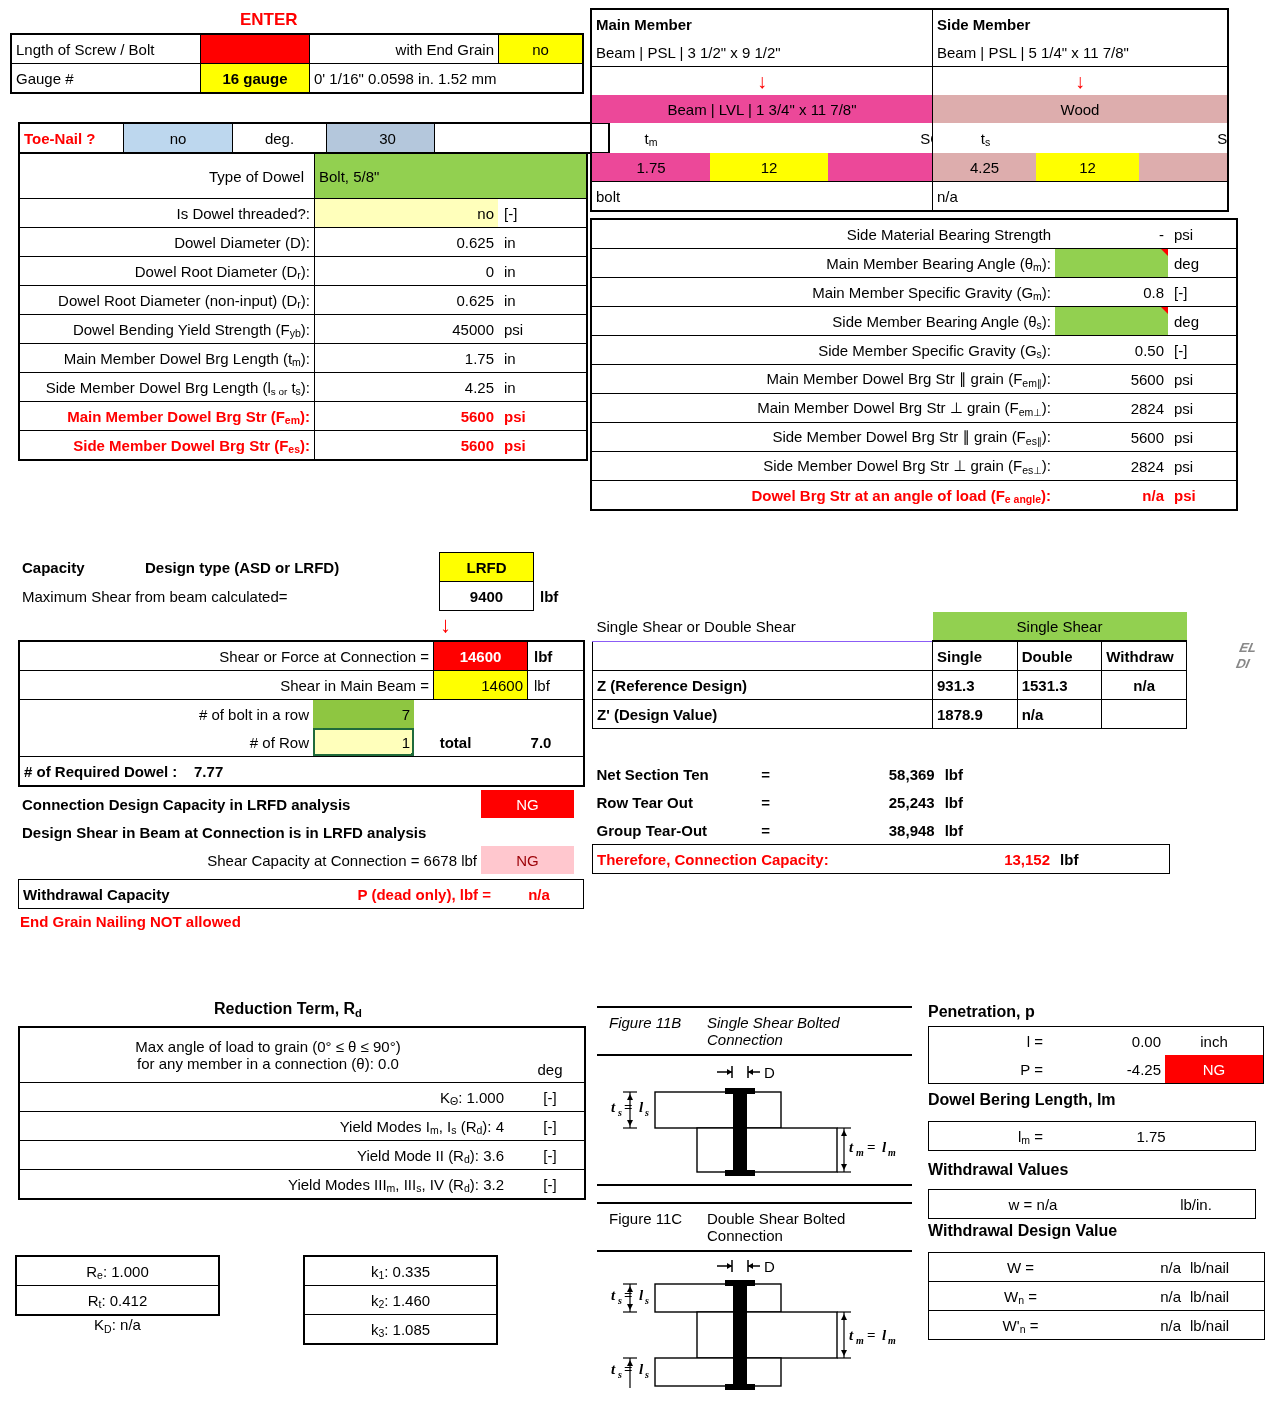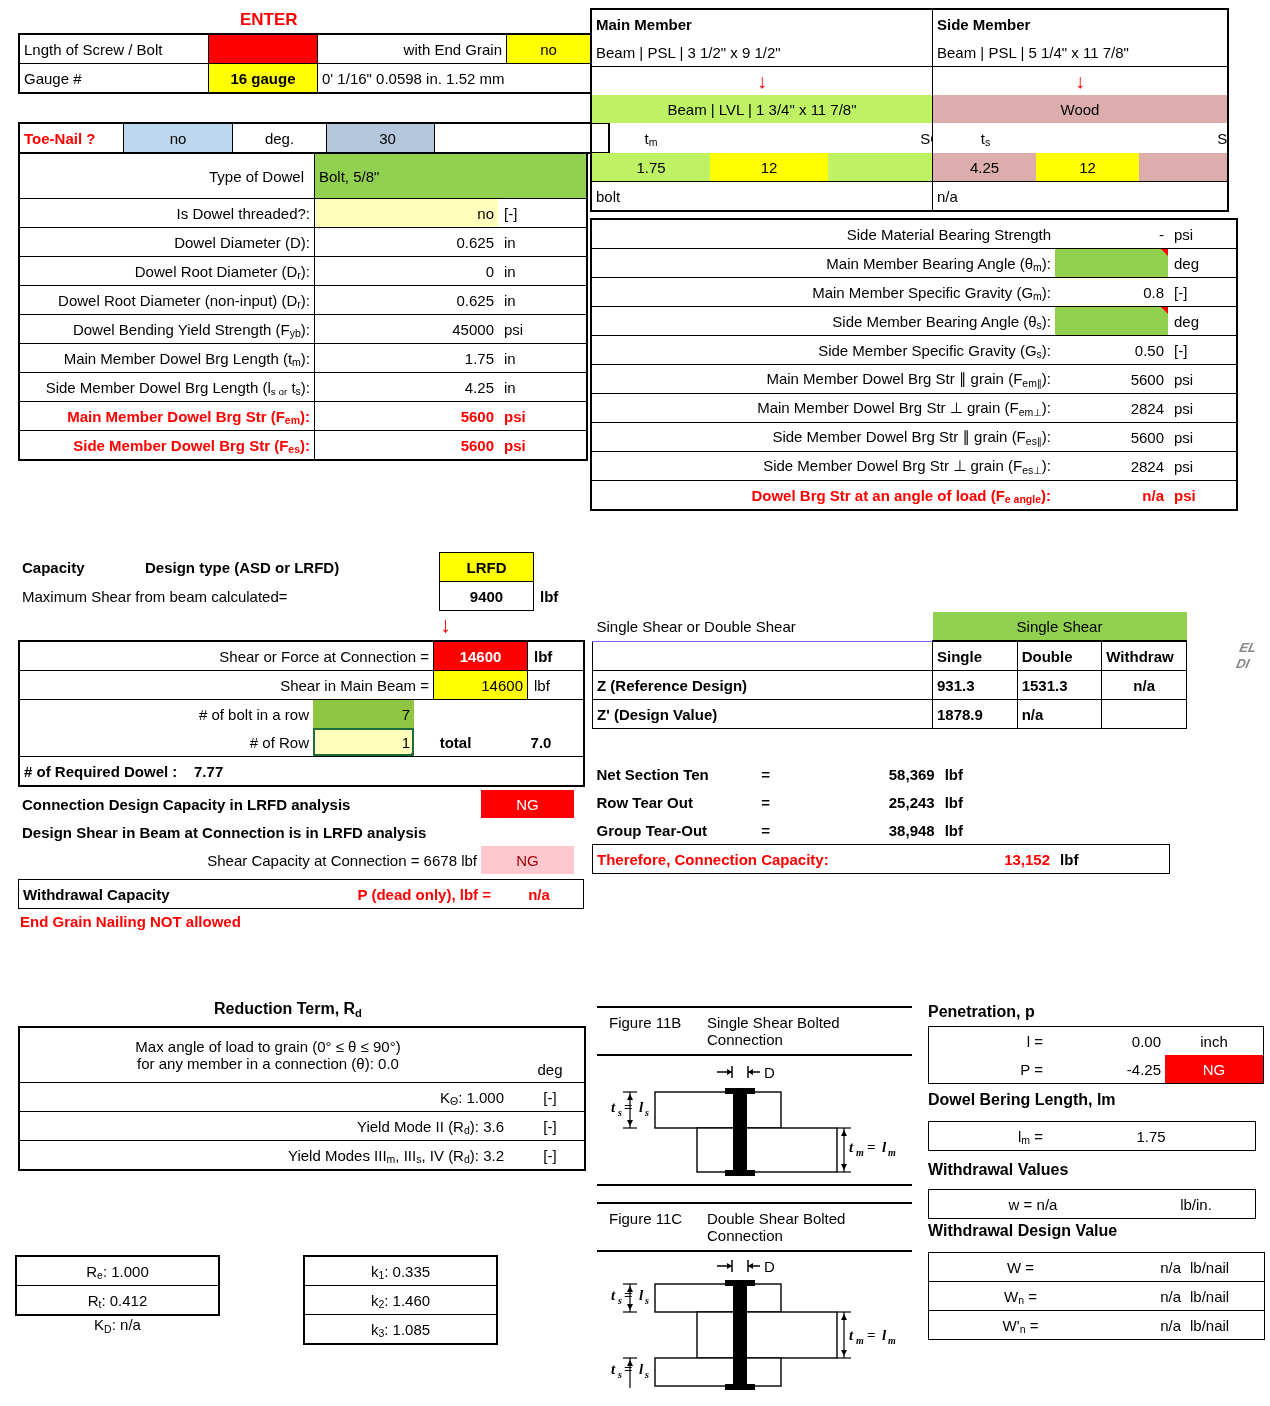--- a/index.html
+++ b/index.html
@@ -24,41 +24,41 @@
   .red{color:#ff0000;}
   .redb{color:#ff0000;font-weight:bold;}
   .yel{background:#ffff00;}
   .lyel{background:#ffffbb;}
   .grn{background:#92d050;}
   .grn2{background:#8ec641;}
   .redbg{background:#ff0000;color:#ffffff;}
   .pinkbg{background:#ffc7ce;color:#9c0006;}
   .blu{background:#bdd7ee;}
   .blu2{background:#b4c7dc;}
-  .orng{background:#bef264;}
+  .orng{background:#ec4899;}
   .pnk{background:#ddadad;}
   sub{font-size:.70em;vertical-align:baseline;position:relative;top:.28em;}
   .tiny{font-size:.66em;vertical-align:baseline;position:relative;top:.28em;}
   .thick{border:2px solid #000;}
   .sel{outline:2px solid #1f6b3b;outline-offset:-2px;position:relative;}
   .selh{position:absolute;right:-3px;bottom:-3px;width:6px;height:6px;background:#1f6b3b;}
   .cmt{position:relative;}
   .cmt:after{content:"";position:absolute;top:0;right:0;width:0;height:0;
     border-top:7px solid #ff0000;border-left:7px solid transparent;}
   .ttl{font-weight:bold;font-size:16px;}
   .watermark{color:#888;font-style:italic;font-weight:bold;font-size:13px;line-height:16px;}
 </style>
 </head>
 <body>
 
 <div class="abs" style="left:240px;top:10px;">
   <span class="b" style="color:#ff0000;font-size:17px;">ENTER</span>
 </div>
 
-<table class="abs thick" style="left:18px;top:33px;width:535px;">
+<table class="abs thick" style="left:10px;top:33px;width:535px;">
   <tbody>
       <tr>
     <td class="bx l" style="width:180px;">Lngth of Screw / Bolt</td>
     <td class="bx redbg" style="width:100px;"></td>
     <td class="bx r" style="width:180px;">with End Grain</td>
     <td class="bx yel c" style="width:75px;">no</td>
   </tr>
   <tr>
     <td class="bx l">Gauge #</td>
     <td class="bx yel c b">16 gauge</td>
@@ -418,20 +418,24 @@
       <div class="c">Max angle of load to grain (0° ≤ θ ≤ 90°)</div>
       <div class="c">for any member in a connection (θ): 0.0</div>
     </td>
     <td class="bb c" style="width:60px;vertical-align:bottom;padding-bottom:4px;">deg</td>
   </tr>
   <tr>
     <td class="bb r" style="padding-right:12px;">K<sub>Θ</sub>: 1.000</td>
     <td class="bb c">[-]</td>
   </tr>
   <tr>
+    <td class="bb r" style="padding-right:12px;">Yield Modes I<sub>m</sub>, I<sub>s</sub> (R<sub>d</sub>): 4</td>
+    <td class="bb c">[-]</td>
+  </tr>
+  <tr>
     <td class="bb r" style="padding-right:12px;">Yield Mode II (R<sub>d</sub>): 3.6</td>
     <td class="bb c">[-]</td>
   </tr>
   <tr>
     <td class="r" style="padding-right:12px;">Yield Modes III<sub>m</sub>, III<sub>s</sub>, IV (R<sub>d</sub>): 3.2</td>
     <td class="c">[-]</td>
   </tr>
 </tbody>
   </table>
 
@@ -457,21 +461,21 @@
   </tr>
   <tr>
     <td class="c">k<sub>3</sub>: 1.085</td>
   </tr>
 </tbody>
   </table>
 
 <div class="abs" style="left:597px;top:1006px;width:315px;">
   <div style="border-top:2px solid #000;padding:6px 0 6px 12px;border-bottom:2px solid #000;
               font-family:'Liberation Sans',sans-serif;font-size:15px;">
-    <table style="width:100%;">
+    <table style="width:100%;font-style:italic;">
         <tbody>
           <tr>
       <td style="width:98px;vertical-align:top;padding:0;height:auto;">Figure 11B</td>
       <td style="padding:0;height:auto;vertical-align:top;">
         <div>Single Shear Bolted</div>
         <div>Connection</div>
       </td>
     </tr>
         </tbody>
       </table>

